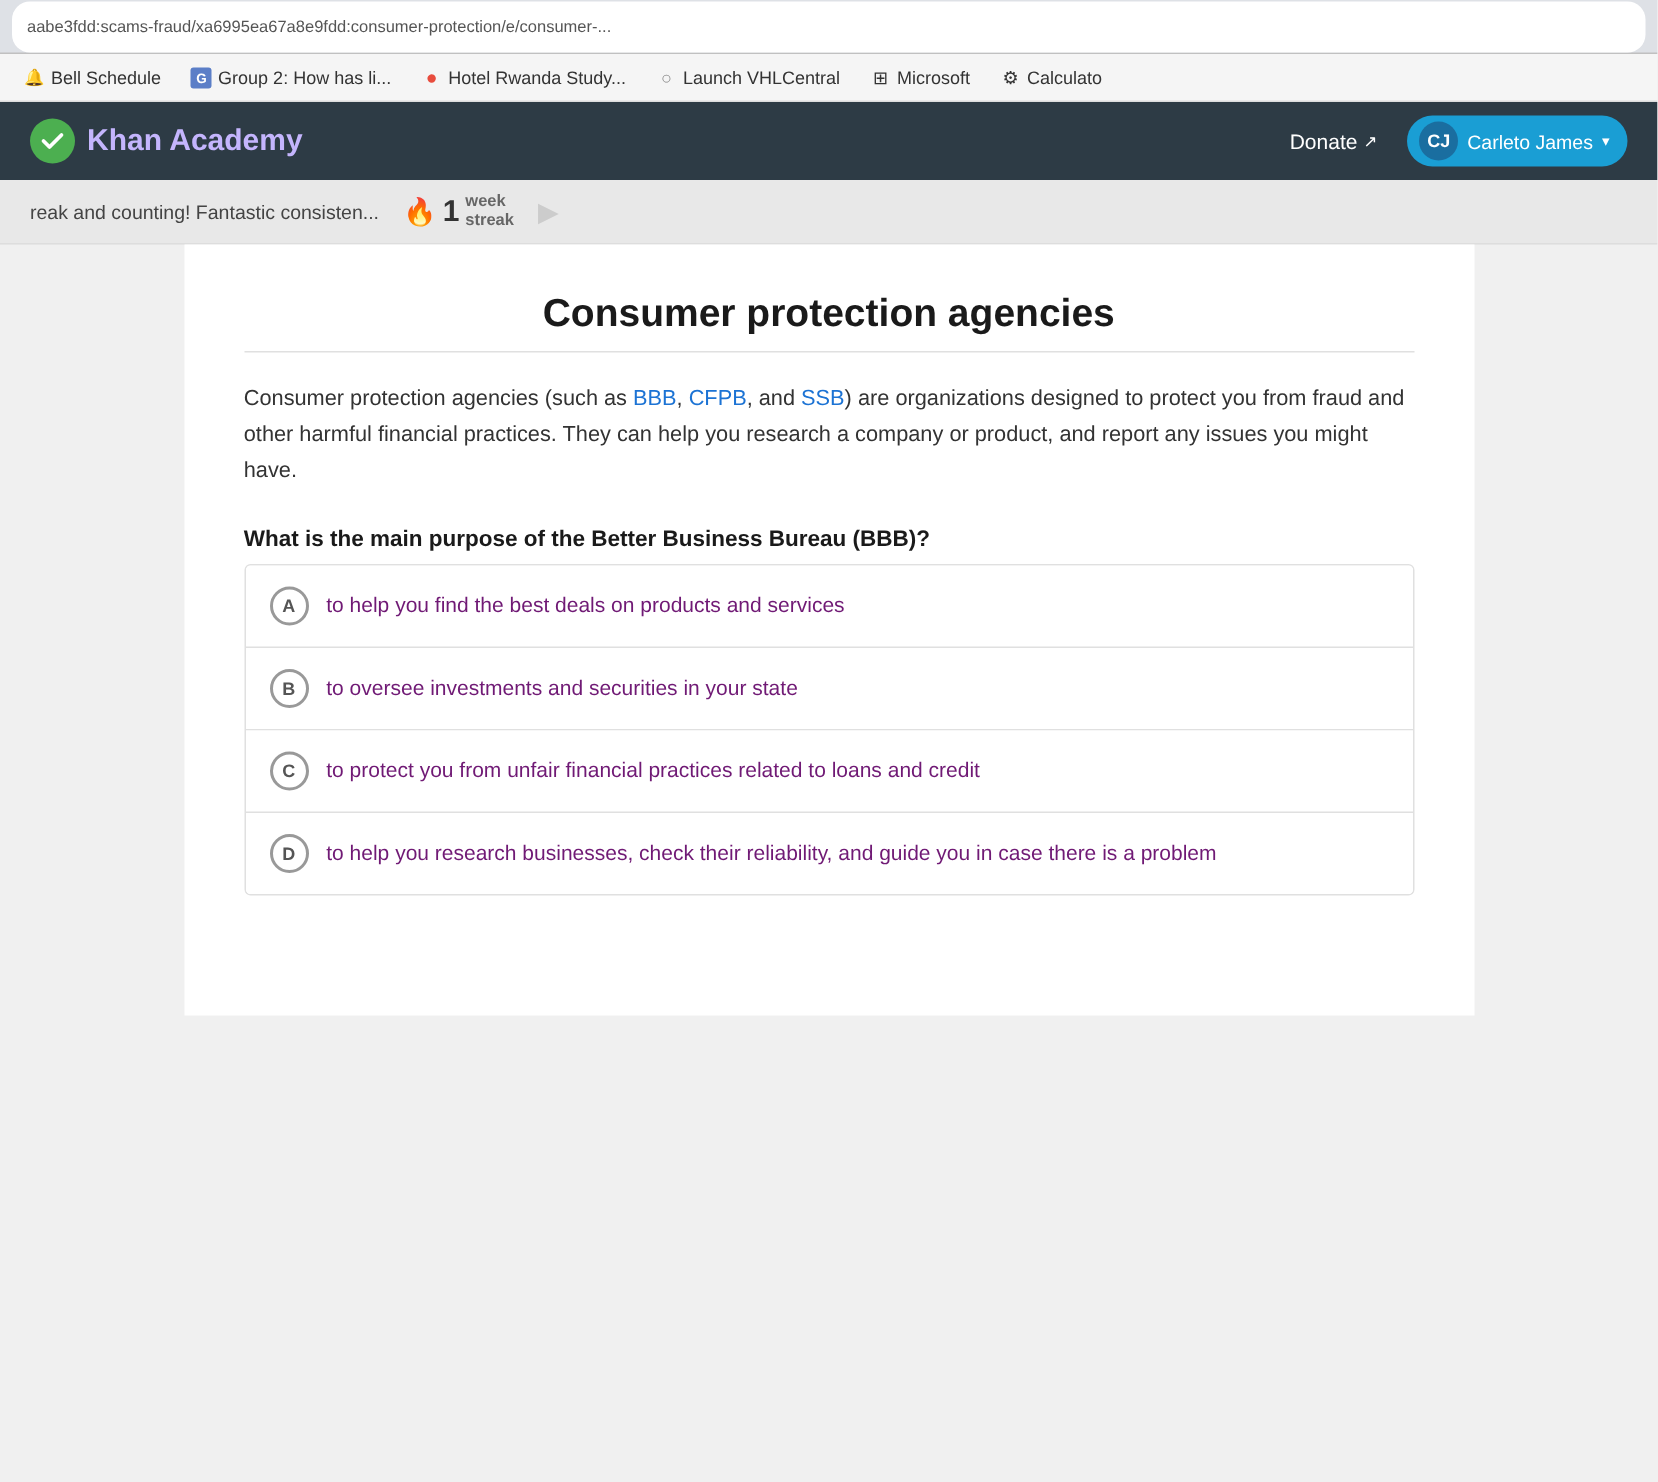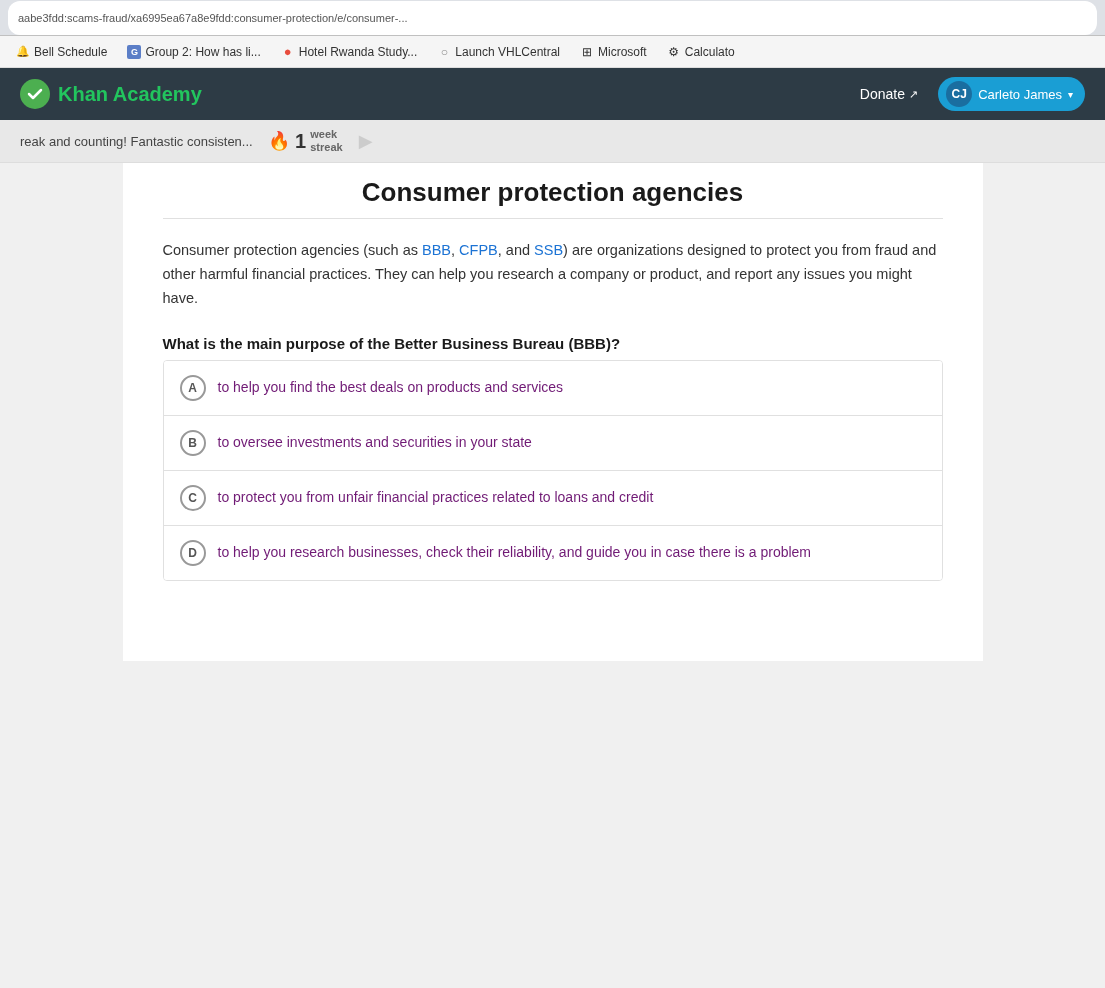--- a/index.html
+++ b/index.html
@@ -77,21 +77,21 @@
       align-items: center;
       padding: 0 20px;
       color: white;
     }
     .ka-logo {
       display: flex;
       align-items: center;
       gap: 8px;
       font-size: 20px;
       font-weight: 700;
-      color: #22c55e;
+      color: #c4b5fd;
     }
     .ka-logo-icon {
       width: 30px;
       height: 30px;
       background: #4caf50;
       border-radius: 50%;
       display: flex;
       align-items: center;
       justify-content: center;
       font-size: 16px;
@@ -195,21 +195,21 @@
       font-size: 12px;
       color: #888;
       white-space: nowrap;
     }
 
     
     .main-content {
       background: white;
       max-width: 860px;
       margin: 0 auto;
-      padding: 14px 40px 40px;
+      padding: 30px 40px 40px;
     }
 
     .page-title {
       font-size: 26px;
       font-weight: 700;
       color: #1a1a1a;
       text-align: center;
       margin-bottom: 10px;
     }
 

